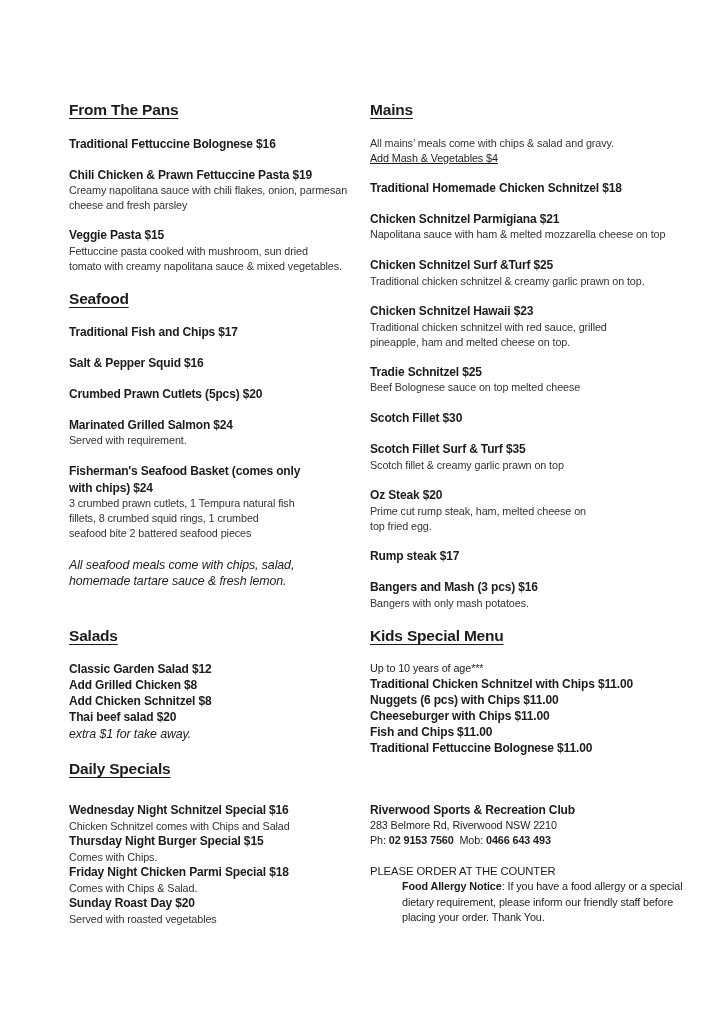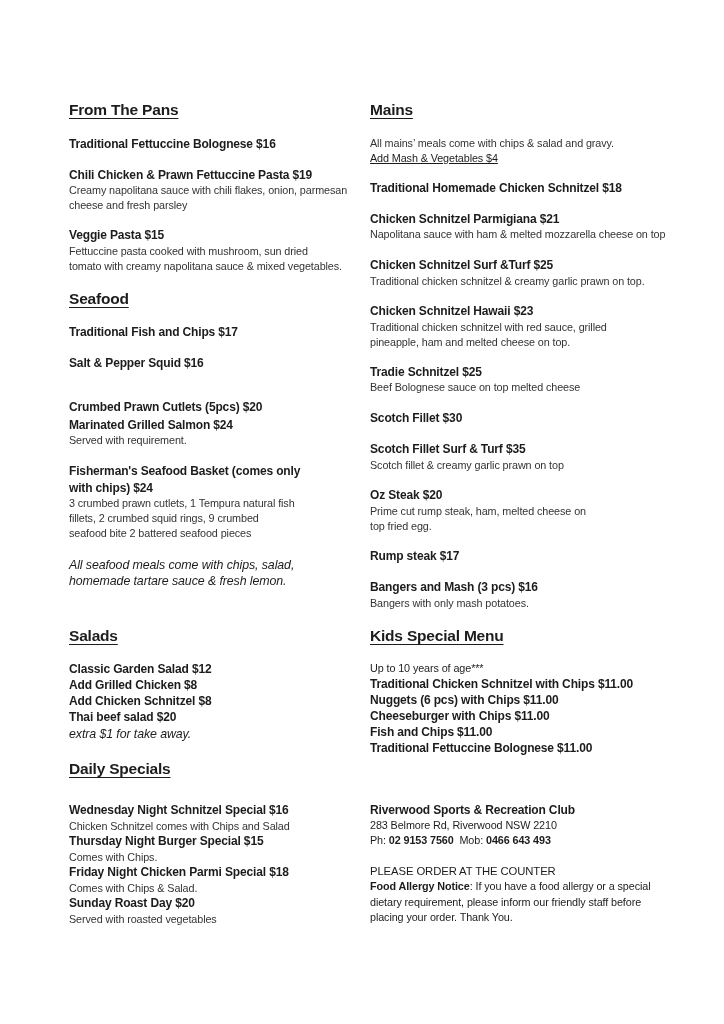--- a/index.html
+++ b/index.html
@@ -29,28 +29,28 @@
   <div class="abs d" style="top:198px">cheese and fresh parsley</div>
 
   <div class="abs t" style="top:228px">Veggie Pasta  $15</div>
   <div class="abs d" style="top:244px">Fettuccine pasta cooked with mushroom, sun dried</div>
   <div class="abs d" style="top:259px">tomato with creamy napolitana sauce &amp; mixed vegetables.</div>
 
   <div class="abs h" style="top:290px">Seafood</div>
 
   <div class="abs t" style="top:325px">Traditional Fish and Chips  $17</div>
   <div class="abs t" style="top:356px">Salt &amp; Pepper Squid  $16</div>
-  <div class="abs t" style="top:400px">Crumbed Prawn Cutlets (5pcs)  $20</div>
+  <div class="abs t" style="top:387px">Crumbed Prawn Cutlets (5pcs)  $20</div>
   <div class="abs t" style="top:418px">Marinated Grilled Salmon  $24</div>
   <div class="abs d" style="top:433px">Served with requirement.</div>
 
   <div class="abs t" style="top:464px">Fisherman's Seafood Basket (comes only</div>
   <div class="abs t" style="top:481px">with chips)  $24</div>
   <div class="abs d" style="top:496px">3 crumbed prawn cutlets, 1 Tempura natural fish</div>
-  <div class="abs d" style="top:511px">fillets, 2 crumbed squid rings, 9 crumbed</div>
+  <div class="abs d" style="top:511px">fillets, 8 crumbed squid rings, 1 crumbed</div>
   <div class="abs d" style="top:526px">seafood bite 2 battered seafood pieces</div>
 
   <div class="abs n" style="top:557px">All seafood meals come with chips, salad,</div>
   <div class="abs n" style="top:573px">homemade tartare sauce &amp; fresh lemon.</div>
 
   <div class="abs h" style="top:627px">Salads</div>
   <div class="abs t" style="top:662px">Classic Garden Salad  $12</div>
   <div class="abs t" style="top:678px">Add Grilled Chicken  $8</div>
   <div class="abs t" style="top:694px">Add Chicken Schnitzel  $8</div>
   <div class="abs t" style="top:710px">Thai beef salad  $20</div>
@@ -108,14 +108,14 @@
   <div class="abs t" style="top:693px">Nuggets (6 pcs) with Chips   $11.00</div>
   <div class="abs t" style="top:709px">Cheeseburger with Chips  $11.00</div>
   <div class="abs t" style="top:725px">Fish and Chips  $11.00</div>
   <div class="abs t" style="top:741px">Traditional Fettuccine Bolognese  $11.00</div>
 
   <div class="abs t" style="top:803px">Riverwood Sports &amp; Recreation Club</div>
   <div class="abs d" style="top:818px; color:#1c1c1c;">283 Belmore Rd, Riverwood NSW 2210</div>
   <div class="abs d" style="top:833px; color:#1c1c1c;"><span>Ph: </span><span class="b">02 9153 7560</span><span style="white-space:pre">  Mob: </span><span class="b">0466 643 493</span></div>
 
   <div class="abs d" style="top:864px; color:#1c1c1c; font-size:11.3px;">PLEASE ORDER AT THE COUNTER</div>
-  <div class="abs d wrap" style="top:879px; width:300px; color:#1c1c1c;"><span class="b">Food Allergy Notice</span><span>: If you have a food allergy or a special dietary requirement, please inform our friendly staff before placing your order. Thank You.</span></div>
+  <div class="abs d wrap" style="top:879px; width:300px; color:#1c1c1c;margin-left:32px;"><span class="b">Food Allergy Notice</span><span>: If you have a food allergy or a special dietary requirement, please inform our friendly staff before placing your order. Thank You.</span></div>
 </div>
 
 </body></html>

